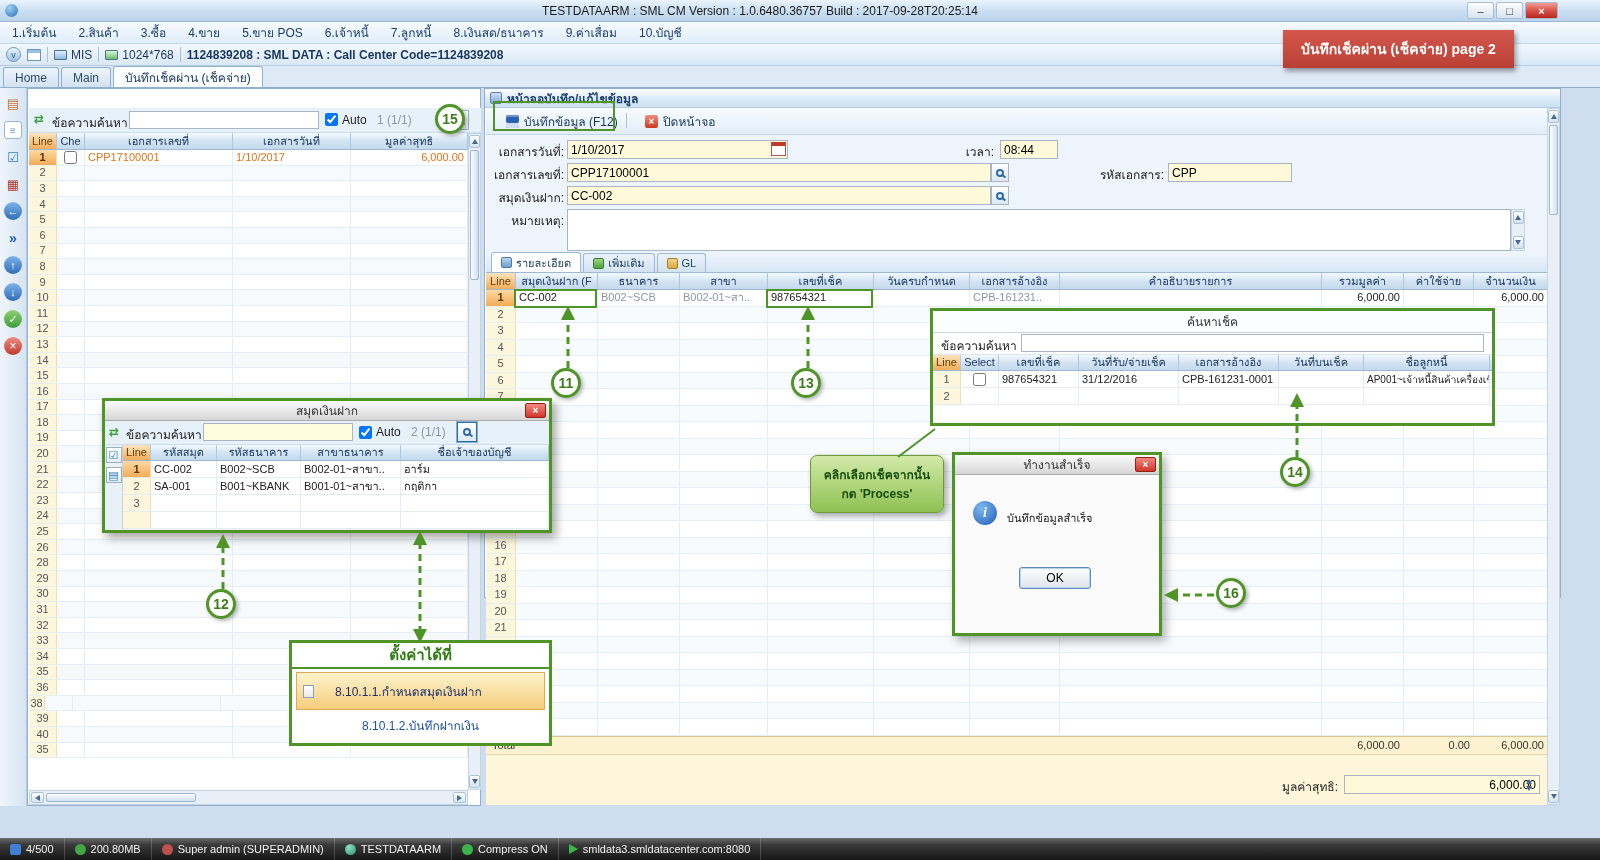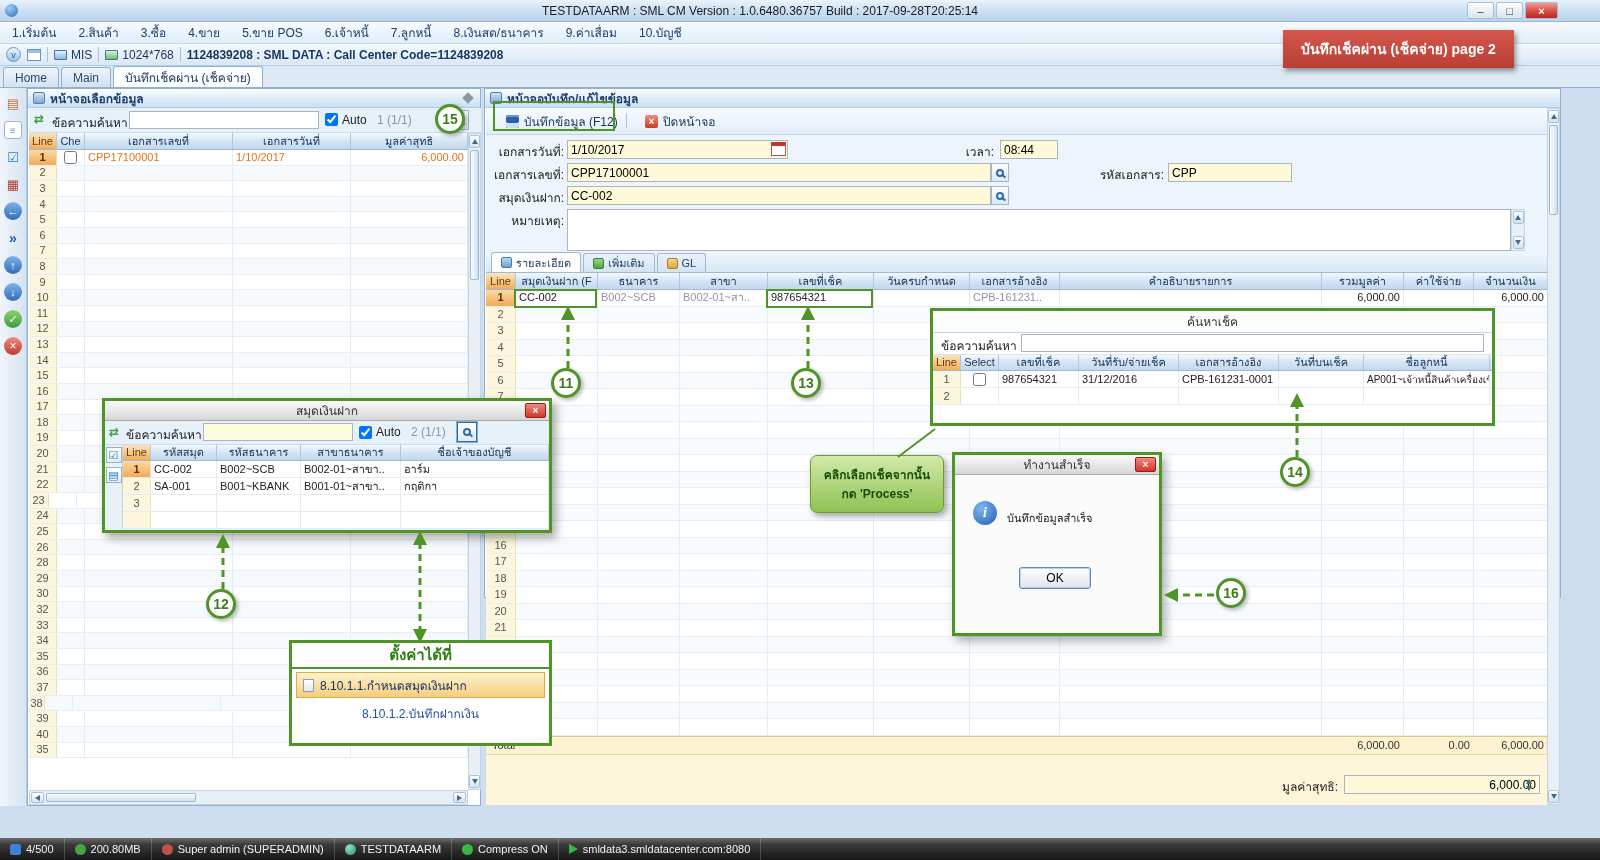--- a/index.html
+++ b/index.html
@@ -122,21 +122,21 @@
   .winbar { height:20px; background:linear-gradient(#fbfbfb,#d6d6d6); border-bottom:1px solid #aaa; display:flex; align-items:center; justify-content:center; position:relative; font-size:12px; color:#333 }
   .xbtn { position:absolute; right:3px; top:2px; width:21px; height:15px; background:linear-gradient(#f0887e,#d3372b); border:1px solid #912015; border-radius:2px; color:#fff; font-size:10px; display:flex; align-items:center; justify-content:center; font-weight:bold }
   .popup-iconcol { width:18px; background:#e9f0f7; border-right:1px solid #c5d4e2; display:flex; flex-direction:column; align-items:center }
   .pic { width:16px; height:16px; margin:2px 0; border:1px solid #9ab0c4; background:linear-gradient(#fff,#e4edf5); color:#2e7fc1; font-size:11px; display:flex; align-items:center; justify-content:center }
   .cs-title { height:22px; display:flex; align-items:center; justify-content:center; border-bottom:1px solid #c8d4e0; font-size:12px; color:#333; background:#fbfdff }
   .tooltip { background:linear-gradient(#d2eaa8,#8fc153); border:1px solid #6d9c35; border-radius:7px; box-shadow:3px 3px 6px rgba(0,0,0,.35); display:flex; flex-direction:column; align-items:center; justify-content:center; color:#174d0c; font-weight:bold; font-size:12px }
   .info-ic { position:absolute; width:24px; height:24px; border-radius:50%; background:radial-gradient(circle at 35% 30%,#7fb8f0,#1f5eb5); color:#fff; font-weight:bold; font-style:italic; font-family:"Liberation Serif",serif; display:flex; align-items:center; justify-content:center; font-size:14px }
   .okbtn { position:absolute; width:72px; height:22px; background:linear-gradient(#fefefe,#dfe5ec); border:1px solid #5c8cc0; border-radius:3px; box-shadow:inset 0 0 0 1px #b8d2ea; font-size:12px; font-family:inherit }
   .set-title { height:26px; display:flex; align-items:center; justify-content:center; color:#2f7d12; font-weight:bold; font-size:15px; border-bottom:2px solid #4f9427 }
   .set-item { height:24px; display:flex; align-items:center; justify-content:center; margin:3px 4px; color:#1f4e9c; font-size:12px }
-  .set-item.hl { background:linear-gradient(#fdf3cd,#f6cd7c); border:1px solid #e2aa4d; color:#1a2f6b; justify-content:flex-start; gap:6px; padding:12px 6px }
+  .set-item.hl { background:linear-gradient(#fdf3cd,#f6cd7c); border:1px solid #e2aa4d; color:#1a2f6b; justify-content:flex-start; gap:21px; padding:18px 6px }
   .set-icon { width:11px; height:13px; background:linear-gradient(#fff,#e8e8e8); border:1px solid #88a0b5; box-shadow:inset 0 2px 0 #fff }
 
   
   .hlbox { position:absolute; border:2px solid #4f9427; z-index:55 }
   .callout { position:absolute; width:30px; height:30px; border:3px solid #4f9427; border-radius:50%; background:#fff; color:#3e7d1c; font-weight:bold; font-size:14px; display:flex; align-items:center; justify-content:center; z-index:70; box-shadow:2px 2px 4px rgba(0,0,0,.3) }
 
   
   .statusbar { position:absolute; background:linear-gradient(#6b6b6b,#3a3a3a 30%,#161616); display:flex; align-items:center; color:#f2f2f2 }
   .sseg { display:flex; align-items:center; gap:5px; padding:0 10px; height:100%; border-right:1px solid rgba(255,255,255,.18); font-size:11px }
   .sicon { width:11px; height:11px; border-radius:2px; flex:0 0 auto }
@@ -209,25 +209,20 @@
       <div class="strip-icon" data-name="report-icon">▦</div>
       <div class="strip-icon" data-name="back-icon">←</div>
       <div class="strip-icon" data-name="forward-icon">»</div>
       <div class="strip-icon" data-name="up-icon">↑</div>
       <div class="strip-icon" data-name="down-icon">↓</div>
       <div class="strip-icon" data-name="success-icon">✓</div>
       <div class="strip-icon" data-name="cancel-icon">×</div>
     </div>
 
   <div class="panel" style="left:27px;top:88px;width:454px;height:718px" data-name="select-data-panel">
-    <div class="panel-header" data-name="select-panel-header">
-      <span class="hdr-icon" data-name="panel-icon"></span>
-      <span data-name="panel-title">หน้าจอเลือกข้อมูล</span>
-      <span class="pin" data-name="pin-icon"></span>
-    </div>
     <div class="searchrow" style="left:1px;top:19px;width:452px;height:25px" data-name="search-row">
       <span class="sync" style="left:5px;top:4px" data-name="sync-icon">⇄</span>
       <span class="slabel" style="left:23px;top:5px" data-name="search-label">ข้อความค้นหา</span>
       <input class="sinput" style="left: 100px; top: 3px; width: 190px;" data-name="search-input" value="">
       <input type="checkbox" class="acheck" style="left: 296px; top: 5px;" data-name="left-auto-checkbox" checked="">
       <span class="slabel" style="left:313px;top:5px" data-name="auto-label">Auto</span>
       <span class="slabel gray" style="left:348px;top:5px" data-name="record-counter">1 (1/1)</span>
       <button class="magbtn2" style="left:420px;top:2px" data-name="search-button">
           <span class="mag" data-name="search-icon"></span>
         </button>
@@ -390,21 +385,21 @@
           <div class="cell num" data-name="cell" style="width: 117px;"></div>
         </div>
         <div class="lrow" data-name="table-row">
           <div class="cell line-cell" data-name="cell" style="width: 28px;">22</div>
           <div class="cell center" data-name="cell" style="width: 28px;"></div>
           <div class="cell" data-name="cell" style="width: 148px;"></div>
           <div class="cell" data-name="cell" style="width: 118px;"></div>
           <div class="cell num" data-name="cell" style="width: 117px;"></div>
         </div>
         <div class="lrow" data-name="table-row">
-          <div class="cell line-cell" data-name="cell" style="width: 20px; text-align: right;">23</div>
+          <div class="cell line-cell" data-name="cell" style="width: 28px; text-align: right;">23</div>
           <div class="cell center" data-name="cell" style="width: 28px;"></div>
           <div class="cell" data-name="cell" style="width: 148px;"></div>
           <div class="cell" data-name="cell" style="width: 118px;"></div>
           <div class="cell num" data-name="cell" style="width: 117px;"></div>
         </div>
         <div class="lrow" data-name="table-row">
           <div class="cell line-cell" data-name="cell" style="width: 28px;">24</div>
           <div class="cell center" data-name="cell" style="width: 28px;"></div>
           <div class="cell" data-name="cell" style="width: 148px;"></div>
           <div class="cell" data-name="cell" style="width: 118px;"></div>
@@ -439,20 +434,27 @@
           <div class="cell num" data-name="cell" style="width: 117px;"></div>
         </div>
         <div class="lrow" data-name="table-row">
           <div class="cell line-cell" data-name="cell" style="width: 28px;">30</div>
           <div class="cell center" data-name="cell" style="width: 28px;"></div>
           <div class="cell" data-name="cell" style="width: 148px;"></div>
           <div class="cell" data-name="cell" style="width: 118px;"></div>
           <div class="cell num" data-name="cell" style="width: 117px;"></div>
         </div>
         <div class="lrow" data-name="table-row">
+          <div class="cell line-cell" data-name="cell" style="width: 28px;">31</div>
+          <div class="cell center" data-name="cell" style="width: 28px;"></div>
+          <div class="cell" data-name="cell" style="width: 148px;"></div>
+          <div class="cell" data-name="cell" style="width: 118px;"></div>
+          <div class="cell num" data-name="cell" style="width: 117px;"></div>
+        </div>
+        <div class="lrow" data-name="table-row">
           <div class="cell line-cell" data-name="cell" style="width: 28px;">32</div>
           <div class="cell center" data-name="cell" style="width: 28px;"></div>
           <div class="cell" data-name="cell" style="width: 148px;"></div>
           <div class="cell" data-name="cell" style="width: 118px;"></div>
           <div class="cell num" data-name="cell" style="width: 117px;"></div>
         </div>
         <div class="lrow" data-name="table-row">
           <div class="cell line-cell" data-name="cell" style="width: 28px;">33</div>
           <div class="cell center" data-name="cell" style="width: 28px;"></div>
           <div class="cell" data-name="cell" style="width: 148px;"></div>
@@ -468,27 +470,20 @@
         </div>
         <div class="lrow" data-name="table-row">
           <div class="cell line-cell" data-name="cell" style="width: 28px;">35</div>
           <div class="cell center" data-name="cell" style="width: 28px;"></div>
           <div class="cell" data-name="cell" style="width: 148px;"></div>
           <div class="cell" data-name="cell" style="width: 118px;"></div>
           <div class="cell num" data-name="cell" style="width: 117px;"></div>
         </div>
         <div class="lrow" data-name="table-row">
           <div class="cell line-cell" data-name="cell" style="width: 28px;">36</div>
-          <div class="cell center" data-name="cell" style="width: 28px;"></div>
-          <div class="cell" data-name="cell" style="width: 148px;"></div>
-          <div class="cell" data-name="cell" style="width: 118px;"></div>
-          <div class="cell num" data-name="cell" style="width: 117px;"></div>
-        </div>
-        <div class="lrow" data-name="table-row">
-          <div class="cell line-cell" data-name="cell" style="width: 28px;">37</div>
           <div class="cell center" data-name="cell" style="width: 28px;"></div>
           <div class="cell" data-name="cell" style="width: 148px;"></div>
           <div class="cell" data-name="cell" style="width: 118px;"></div>
           <div class="cell num" data-name="cell" style="width: 117px;"></div>
         </div>
         <div class="lrow" data-name="table-row">
           <div class="cell line-cell" data-name="cell" style="width: 16px;">38</div>
           <div class="cell center" data-name="cell" style="width: 28px;"></div>
           <div class="cell" data-name="cell" style="width: 148px;"></div>
           <div class="cell" data-name="cell" style="width: 118px;"></div>

